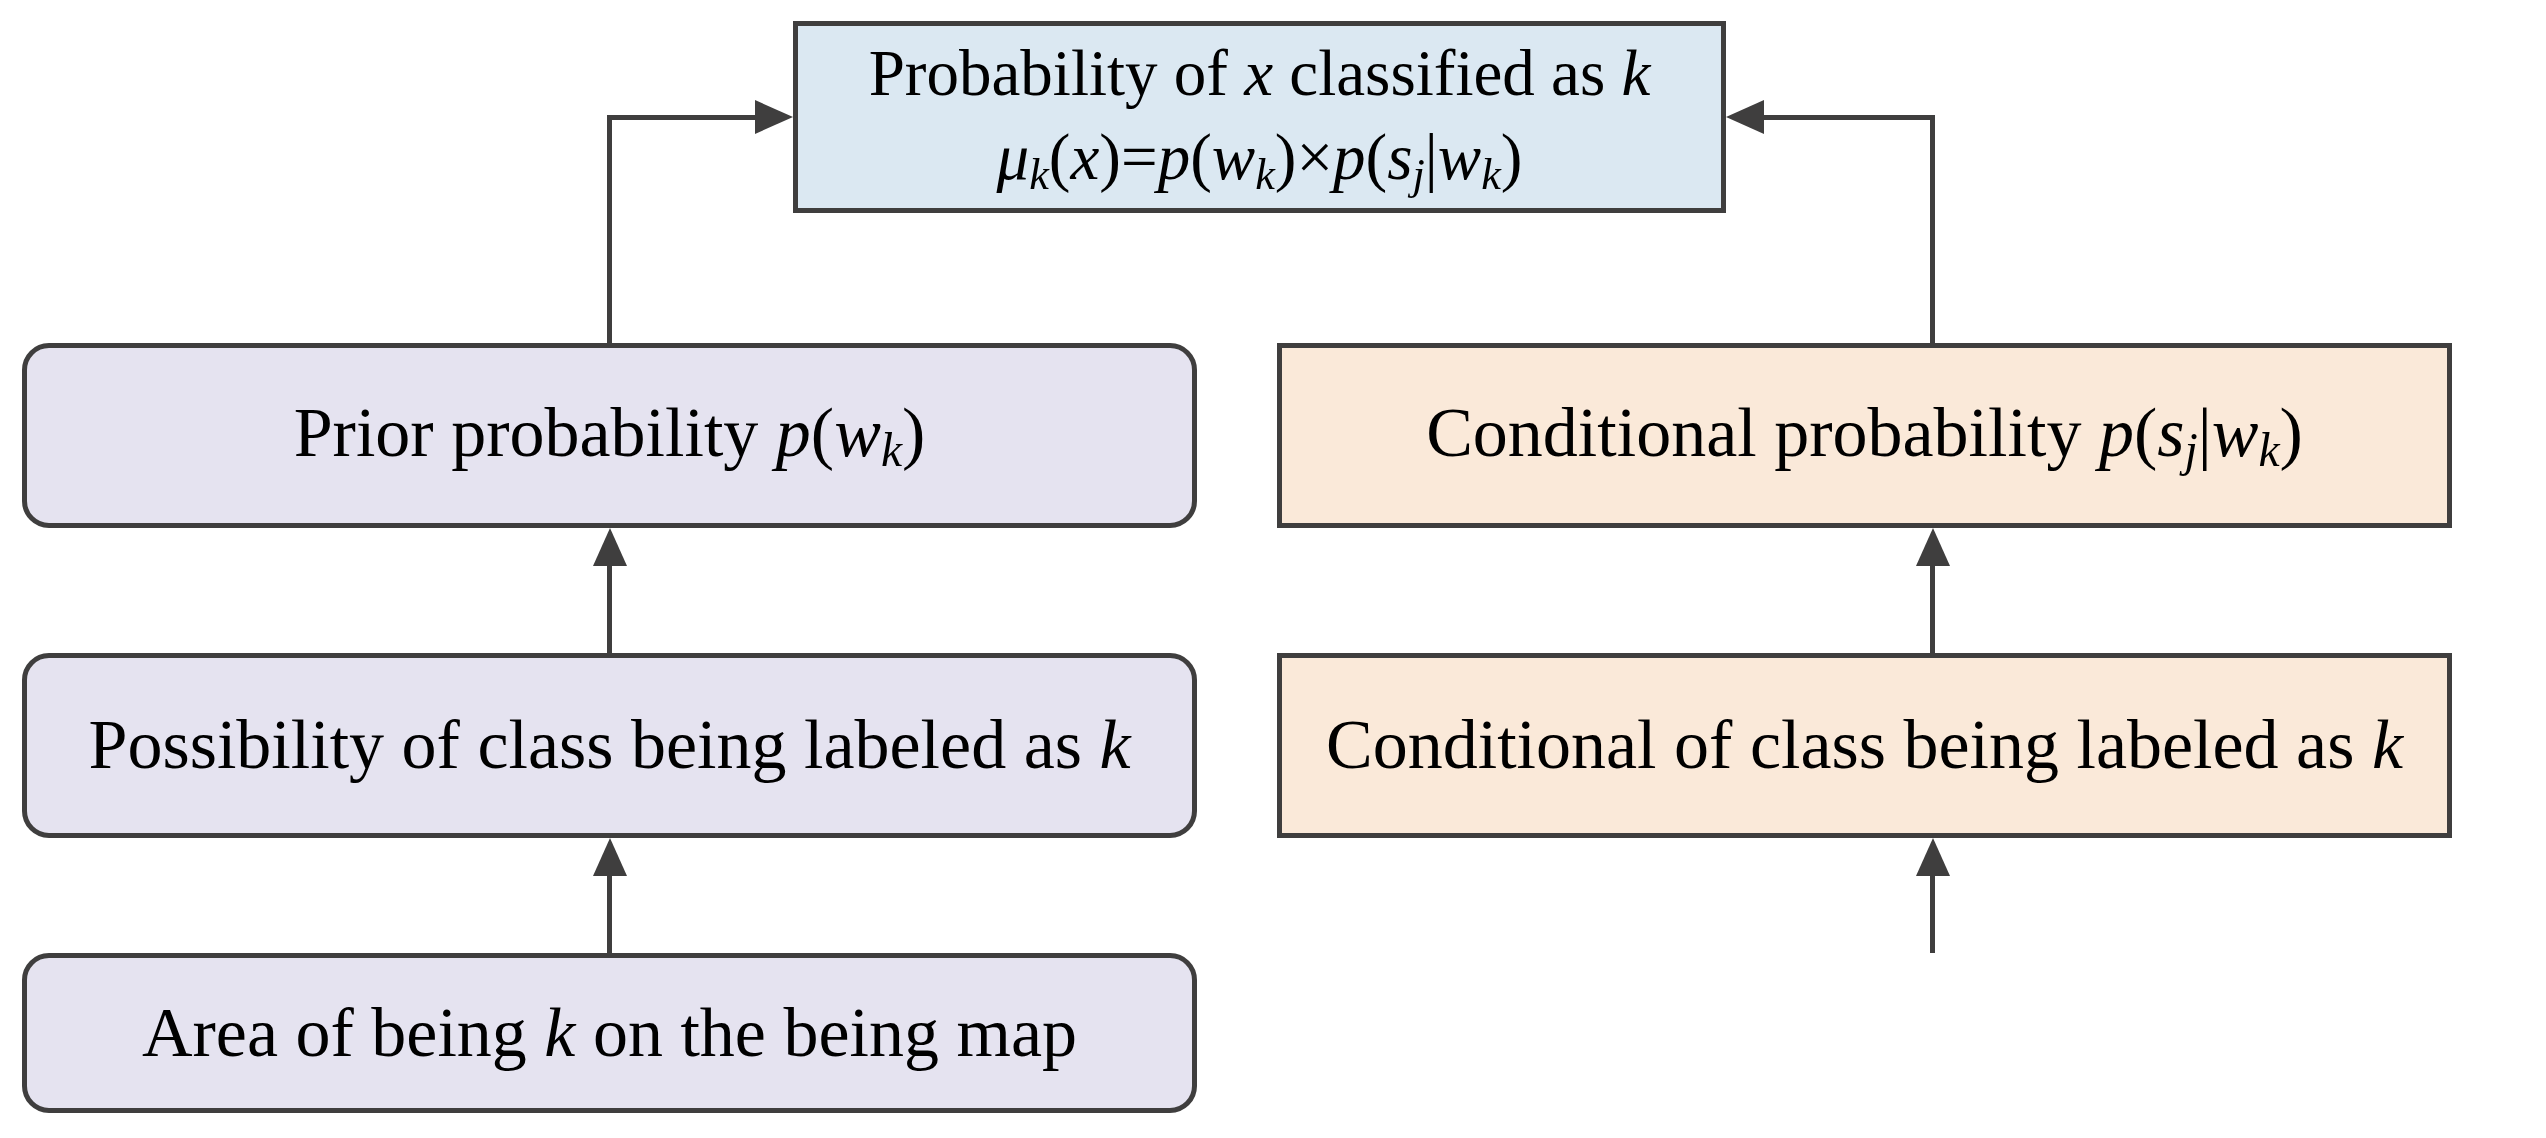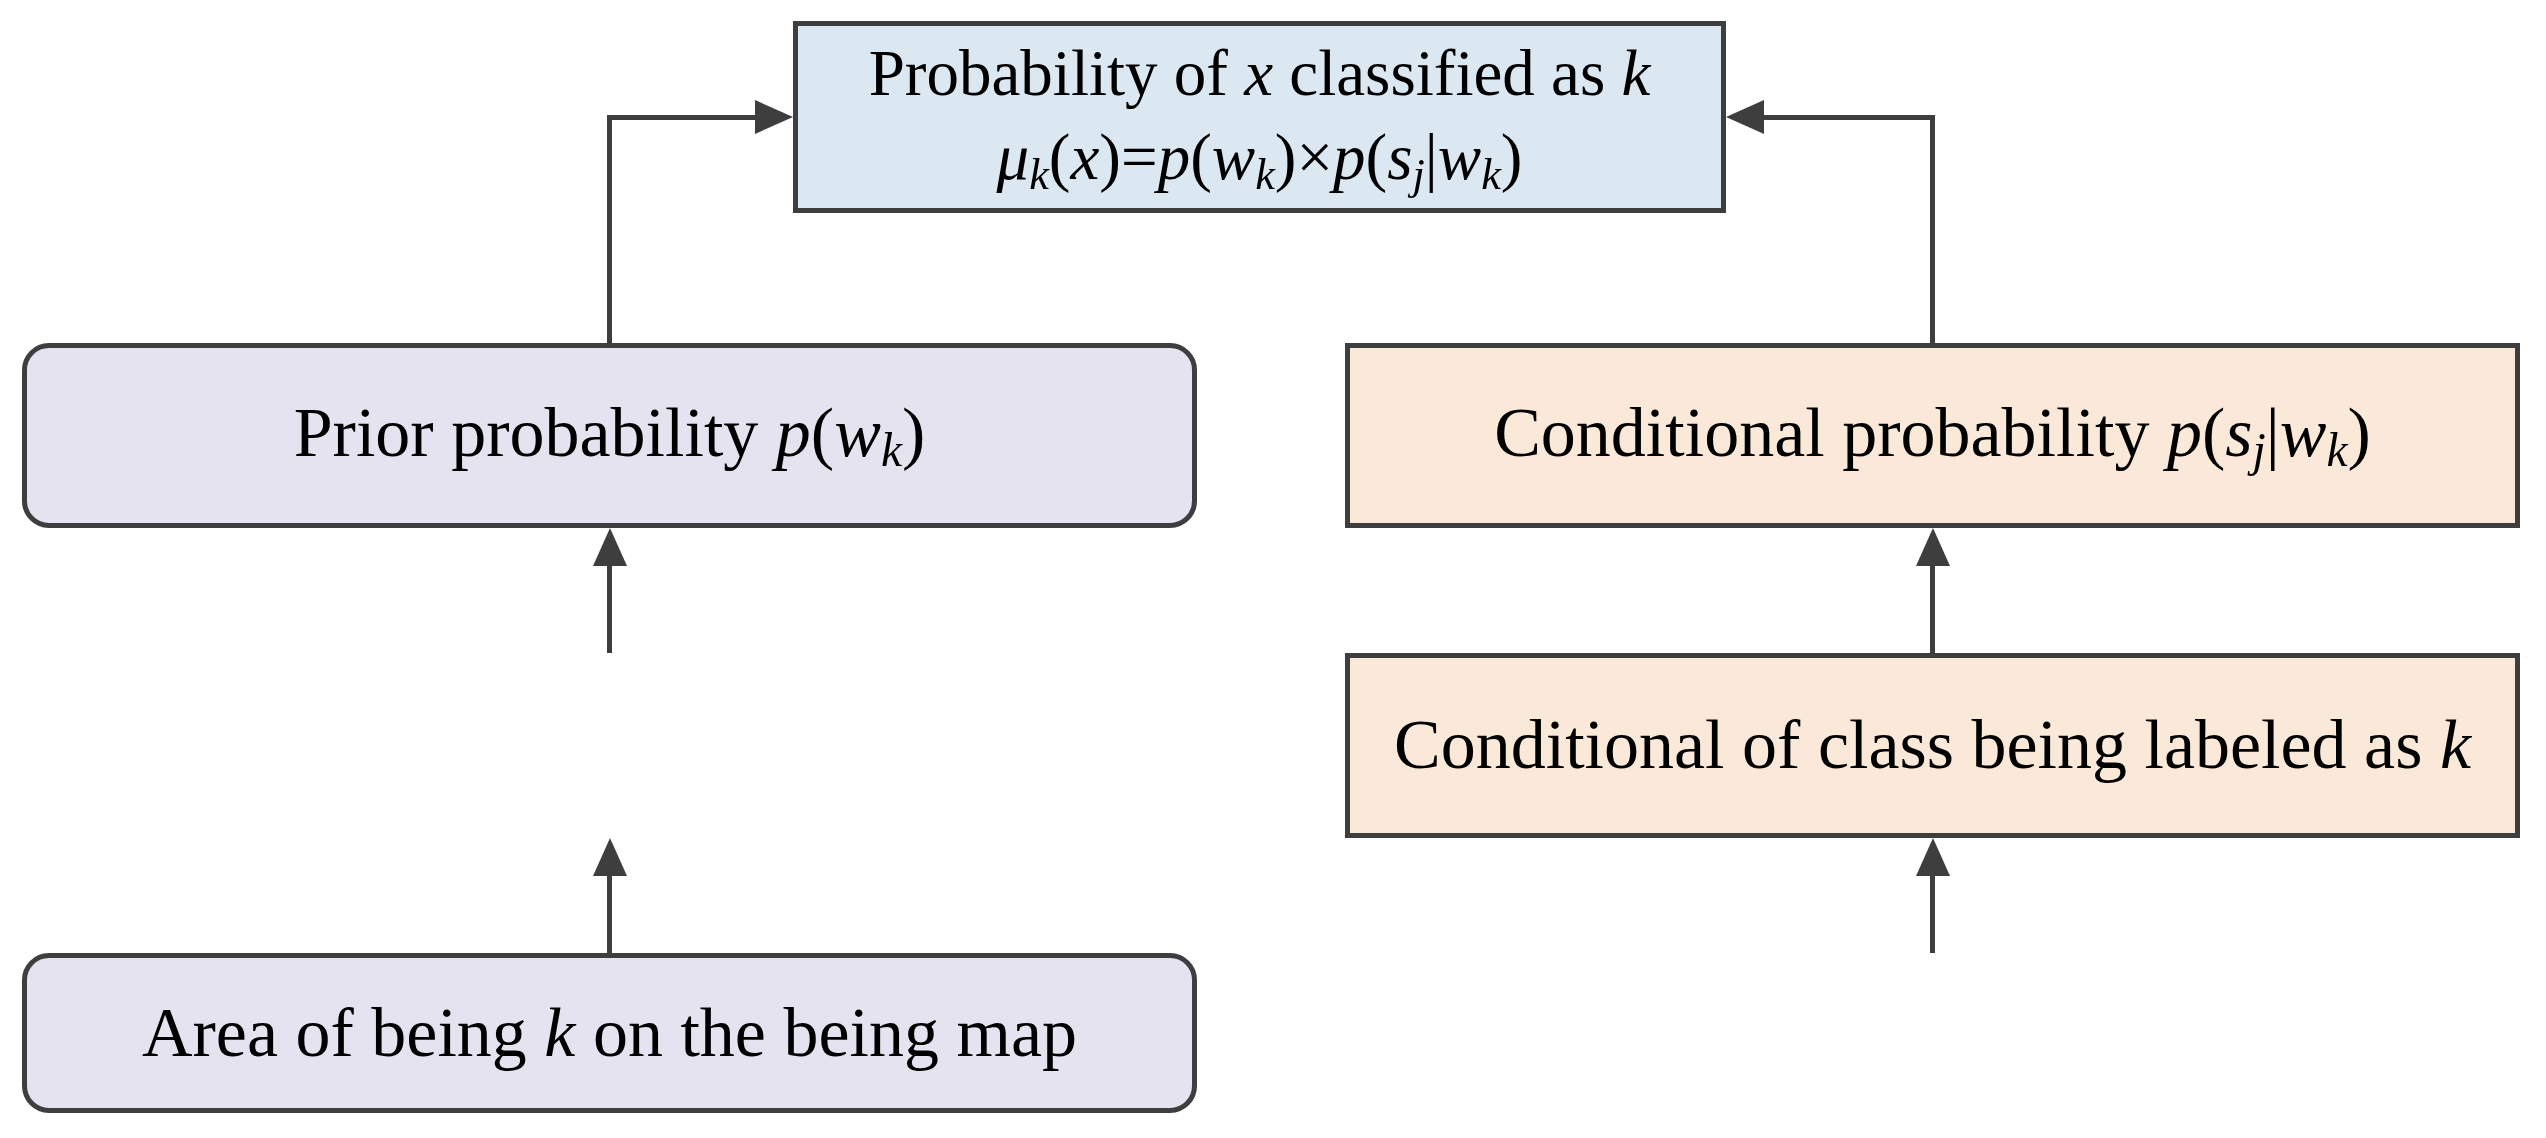--- a/index.html
+++ b/index.html
@@ -22,21 +22,21 @@
     line-height:1.15;
   }
   .node.result{
     left:793px;top:21px;width:933px;height:192px;
     background:var(--fill-result,#dbe8f2);
     flex-direction:column;
     font-size:65px;
     line-height:1.3;
   }
   .col-left{left:22px;width:1175px;background:var(--fill-prior,#e5e3f0);border-radius:27px;}
-  .col-right{left:1345px;width:1175px;background:var(--fill-conditional,#fae9d9);}
+  .col-right{left:1277px;width:1175px;background:var(--fill-conditional,#fae9d9);}
   .row1{top:343px;height:185px;}
   .row2{top:653px;height:185px;}
   .row3{top:953px;height:160px;}
 
   .it{font-style:italic;}
   .sub{font-size:0.68em;vertical-align:-0.22em;}
 
   .line{position:absolute;background:var(--stroke,#3f3e3e);}
   .tri{position:absolute;width:0;height:0;}
   .tri.up{border-left:17px solid transparent;border-right:17px solid transparent;border-bottom:38px solid var(--stroke,#3f3e3e);}
@@ -68,20 +68,23 @@
 <div class="canvas">
 
   <div class="node result">
     <div><span>Probability of </span><span class="it">x</span><span> classified as </span><span class="it">k</span></div>
     <div><span class="it">μ</span><span class="it sub">k</span><span>(</span><span class="it">x</span><span>)=</span><span class="it">p</span><span>(</span><span class="it">w</span><span class="it sub">k</span><span>)×</span><span class="it">p</span><span>(</span><span class="it">s</span><span class="it sub">j</span><span>|</span><span class="it">w</span><span class="it sub">k</span><span>)</span></div>
   </div>
 
   <div class="node col-left row1">
     <div><span>Prior probability </span><span class="it">p</span><span>(</span><span class="it">w</span><span class="it sub">k</span><span>)</span></div>
   </div>
+  <div class="node col-left row2">
+    <div><span>Possibility of class being labeled as </span><span class="it">k</span></div>
+  </div>
   <div class="node col-left row3">
     <div><span>Area of being </span><span class="it">k</span><span> on the being map</span></div>
   </div>
 
   <div class="node col-right row1">
     <div><span>Conditional probability </span><span class="it">p</span><span>(</span><span class="it">s</span><span class="it sub">j</span><span>|</span><span class="it">w</span><span class="it sub">k</span><span>)</span></div>
   </div>
   <div class="node col-right row2">
     <div><span>Conditional of class being labeled as </span><span class="it">k</span></div>
   </div>

